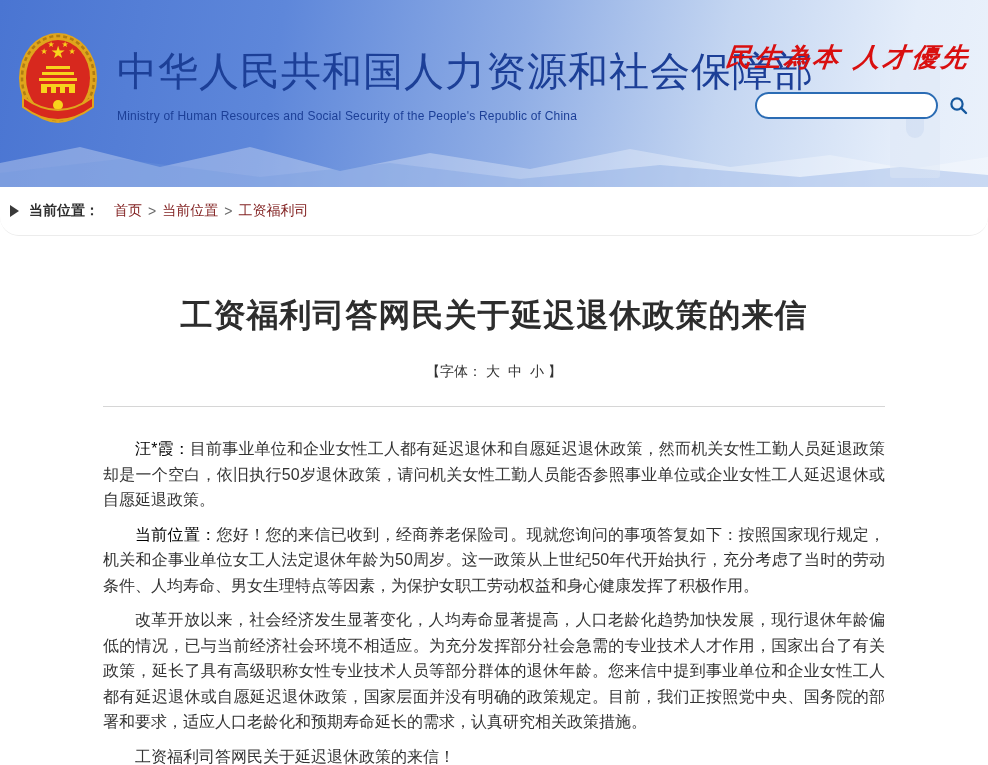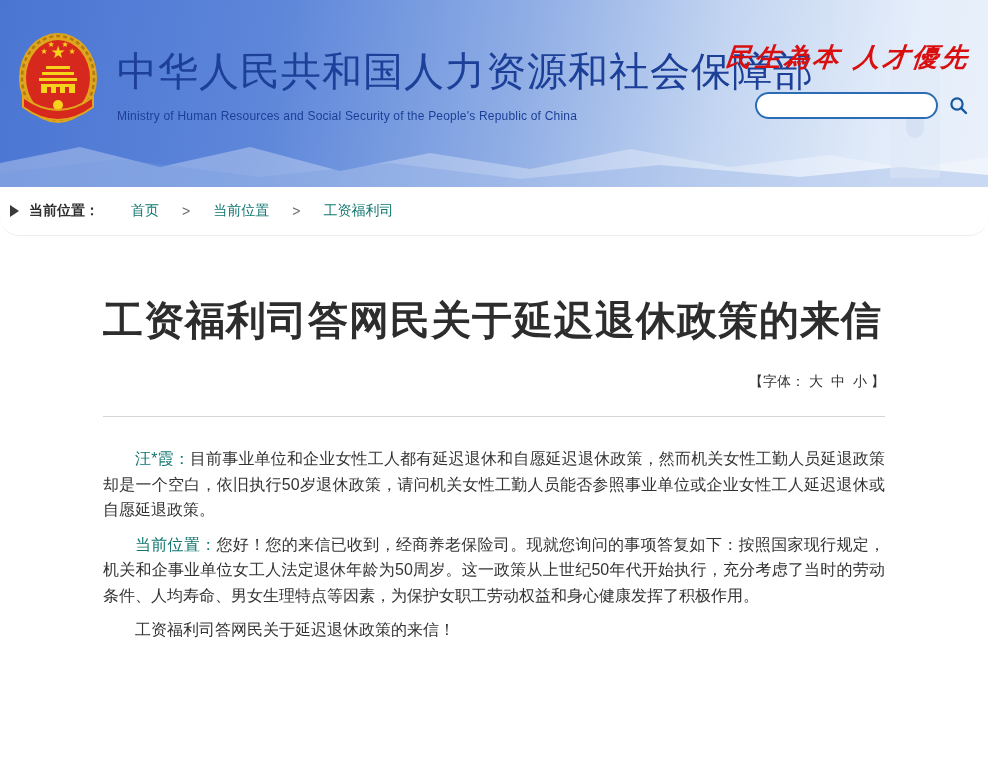--- a/index.html
+++ b/index.html
@@ -25,33 +25,33 @@
   .search-input{flex:1;height:100%;border:none;outline:none;background:transparent;
     padding:0 4px 0 12px;font-size:13px;border-radius:16px;color:#333;}
   .search-btn{border:none;background:transparent;padding:0 8px 0 0;cursor:pointer;display:flex;align-items:center;}
 
   
   .breadcrumb-bar{height:49px;display:flex;align-items:center;background:#ffffff;
     border-bottom:1px solid #ececec;padding-left:8px;font-size:14px;color:#404040;box-sizing:border-box;border-radius:19px;}
   .tri{width:0;height:0;border-left:9px solid #3a3a3a;border-top:6px solid transparent;
     border-bottom:6px solid transparent;margin:0 10px 0 2px;}
   .bc-label{font-weight:bold;color:#2f2f2f;margin-right:10px;}
-  .bc-link{color:#0f766e;text-decoration:none;margin:0 22px;cursor:pointer;}
+  .bc-link{color:#7f1d1d;text-decoration:none;margin:0 5px;cursor:pointer;}
   .bc-sep{color:#6a6a6a;margin:0 1px;}
 
   
   .content{width:782px;margin:0 auto;}
-  .article-title{margin:60px 0 0;text-align:left;font-size:40px;font-weight:bold;
+  .article-title{margin:60px 0 0;text-align:center;font-size:32px;font-weight:bold;
     color:#2d2d2d;letter-spacing:1px;line-height:1.2;}
-  .font-selector{margin-top:29px;text-align:right;font-size:14px;color:#333;}
+  .font-selector{margin-top:29px;text-align:center;font-size:14px;color:#333;}
   .font-selector a{color:#333;text-decoration:none;margin:0 4px;cursor:pointer;}
   .divider{border:none;border-top:1px solid #d6d6d6;margin:25px 0 0;}
   .article-body{margin-top:29px;font-size:16px;line-height:25.5px;color:#333;text-align:justify;}
   .article-body p{margin:0 0 9px;text-indent:2em;}
-  .speaker{color:#0f766e;}
+  .speaker{color:#000000;}
 </style>
 </head>
 <body>
 
 <div class="page">
 
   <header class="banner">
 
     <svg class="mountains" viewBox="0 0 988 64" preserveAspectRatio="none" aria-hidden="true">
       <path d="M0 40 L80 24 L160 44 L250 24 L340 48 L430 30 L530 46 L630 26 L730 44 L830 32 L910 46 L988 34 L988 64 L0 64 Z" fill="#ffffff" opacity="0.30"></path>
@@ -124,17 +124,18 @@
 
     <div class="font-selector">
       <span>【字体：</span><a>大</a><a>中</a><a>小</a><span>】</span>
     </div>
 
     <hr class="divider">
 
     <div class="article-body">
       <p><span class="speaker">汪*霞：</span><span>目前事业单位和企业女性工人都有延迟退休和自愿延迟退休政策，然而机关女性工勤人员延退政策却是一个空白，依旧执行50岁退休政策，请问机关女性工勤人员能否参照事业单位或企业女性工人延迟退休或自愿延退政策。</span></p>
       <p><span class="speaker">当前位置：</span><span>您好！您的来信已收到，经商养老保险司。现就您询问的事项答复如下：按照国家现行规定，机关和企事业单位女工人法定退休年龄为50周岁。这一政策从上世纪50年代开始执行，充分考虑了当时的劳动条件、人均寿命、男女生理特点等因素，为保护女职工劳动权益和身心健康发挥了积极作用。</span></p>
+      <p><span>改革开放以来，社会经济发生显著变化，人均寿命显著提高，人口老龄化趋势加快发展，现行退休年龄偏低的情况，已与当前经济社会环境不相适应。为充分发挥部分社会急需的专业技术人才作用，国家出台了有关政策，延长了具有高级职称女性专业技术人员等部分群体的退休年龄。您来信中提到事业单位和企业女性工人都有延迟退休或自愿延迟退休政策，国家层面并没有明确的政策规定。目前，我们正按照党中央、国务院的部署和要求，适应人口老龄化和预期寿命延长的需求，认真研究相关政策措施。</span></p>
       <p><span>工资福利司答网民关于延迟退休政策的来信！</span></p>
     </div>
   </main>
 
 </div>
 
 </body></html>

